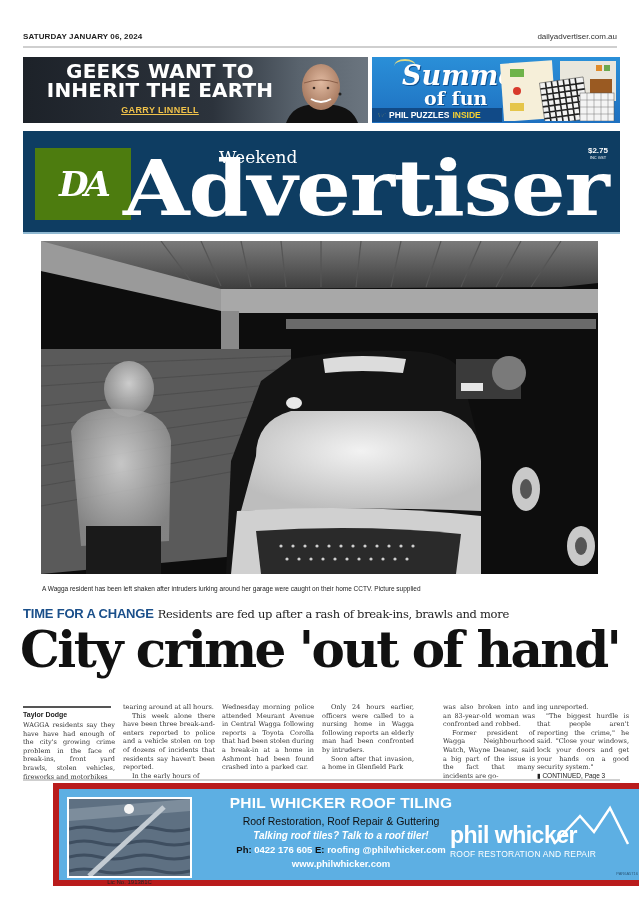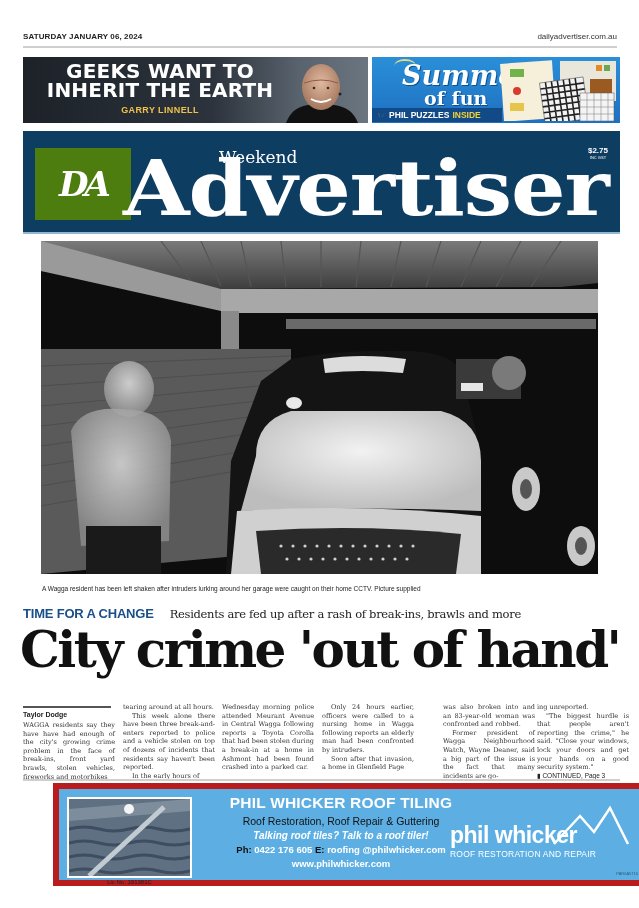--- a/index.html
+++ b/index.html
@@ -7,21 +7,21 @@
   body { position: relative; font-family: "Liberation Sans", sans-serif; color: #1a1a1a; }
 
   
   .dateline { position: absolute; left: 23px; top: 30px; width: 594px; height: 18px; display: flex; justify-content: space-between; align-items: center; border-bottom: 2px solid #cfcfcf; padding-bottom: 4px; }
   .dateline .date { font-size: 8px; font-weight: bold; letter-spacing: 0.1px; color: #222; }
   .dateline .site { font-size: 8px; color: #333; }
 
   
   .promo-left { position: absolute; left: 23px; top: 57px; width: 345px; height: 66px; background: linear-gradient(90deg, #1d2229 0%, #2c333c 55%, #59636d 80%, #6b757f 100%); overflow: hidden; }
   .promo-left .headline { position: absolute; left: 12px; top: 5px; width: 250px; text-align: center; color: #fff; font-weight: bold; font-size: 20px; line-height: 19px; letter-spacing: 0.2px; font-family: "DejaVu Sans", sans-serif; }
-  .promo-left .byline { position: absolute; left: 12px; top: 48px; width: 250px; text-align: center; color: #f0c24a; font-weight: bold; font-size: 9px; letter-spacing: 0.4px; }
+  .promo-left .byline { position: absolute; left: 12px; top: 48px; width: 250px; text-align: center; color: #f0c24a; font-weight: bold; font-size: 9px; letter-spacing: 0.4px; text-decoration: underline; }
   .promo-left .portrait { position: absolute; right: 4px; top: 2px; width: 86px; height: 64px; }
 
   .promo-right { position: absolute; left: 372px; top: 57px; width: 248px; height: 66px; background: linear-gradient(180deg, #2a8fd8 0%, #1e70c0 100%); overflow: hidden; }
   .promo-right .summer { position: absolute; left: 30px; top: 3px; color: #fff; font-size: 27px; font-weight: bold; font-style: italic; font-family: "DejaVu Serif", serif; text-shadow: 1px 1px 0 #0d4f8f; }
   .promo-right .offun { position: absolute; left: 52px; top: 30px; color: #fff; font-size: 19px; font-weight: bold; font-family: "DejaVu Serif", serif; text-shadow: 1px 1px 0 #0d4f8f; }
   .promo-right .sun { position: absolute; left: 22px; top: 2px; width: 22px; height: 14px; border-top: 2px solid #f6e27a; border-radius: 50% 50% 0 0; opacity: 0.9; }
   .promo-right .bonus-bar { position: absolute; left: 0; top: 51px; width: 130px; height: 14px; background: #114a87; display: flex; align-items: center; padding-left: 6px; gap: 3px; }
   .promo-right .bonus-bar .hand { color: #f6d132; font-size: 9px; }
   .promo-right .bonus-bar .bonus { color: #fff; font-weight: bold; font-size: 8.5px; }
   .promo-right .bonus-bar .inside { color: #f6d132; font-weight: bold; font-size: 8.5px; }
@@ -35,21 +35,21 @@
   .masthead .title { position: absolute; left: 100px; top: 18px; color: #fff; font-family: "DejaVu Serif", serif; font-weight: bold; font-size: 76px; line-height: 80px; letter-spacing: -1px; transform: scaleX(1.13); transform-origin: left top; }
   .masthead .price { position: absolute; right: 12px; top: 15px; color: #fff; text-align: center; }
   .masthead .price .amt { font-size: 8px; font-weight: bold; display: block; }
   .masthead .price .gst { font-size: 4px; display: block; }
 
   
   .photo { position: absolute; left: 41px; top: 241px; width: 557px; height: 333px; background: #0c0c0c; overflow: hidden; }
   .caption { position: absolute; left: 42px; top: 585px; font-size: 6.5px; color: #222; }
 
   
-  .kicker { position: absolute; left: 23px; top: 606px; display: flex; align-items: baseline; gap: 16px; white-space: nowrap; }
+  .kicker { position: absolute; left: 23px; top: 606px; display: flex; align-items: baseline; gap: 4px; white-space: nowrap; }
   .kicker .tag { color: #1a4f8a; font-weight: bold; font-size: 13px; letter-spacing: -0.2px; }
   .kicker .sub { font-family: "DejaVu Serif", serif; font-size: 11.5px; color: #222; letter-spacing: -0.3px; }
   .headline-main { position: absolute; left: 20px; top: 620px; font-family: "DejaVu Serif", serif; font-weight: bold; font-size: 50px; line-height: 60px; color: #111; letter-spacing: -2.5px; white-space: nowrap; }
 
   
   .byline-rule { position: absolute; left: 23px; top: 706px; width: 88px; height: 2px; background: #555; }
   .author { position: absolute; left: 23px; top: 711px; font-size: 7px; font-weight: bold; color: #222; }
   .col { position: absolute; top: 703px; width: 92px; font-family: "DejaVu Serif", serif; font-size: 6.5px; line-height: 8.6px; color: #333; text-align: justify; }
   .col p { margin: 0; }
   .col p.indent { text-indent: 9px; }
@@ -262,21 +262,21 @@
 <div class="col col2">
   <p>tearing around at all hours.</p>
   <p class="indent">This week alone there have been three break-and-enters reported to police and a vehicle stolen on top of dozens of incidents that residents say haven't been reported.</p>
   <p class="indent">In the early hours of</p>
 </div>
 <div class="col col3">
   <p>Wednesday morning police attended Meurant Avenue in Central Wagga following reports a Toyota Corolla that had been stolen during a break-in at a home in Ashmont had been found crashed into a parked car.</p>
 </div>
 <div class="col col4">
   <p class="indent">Only 24 hours earlier, officers were called to a nursing home in Wagga following reports an elderly man had been confronted by intruders.</p>
-  <p class="indent">Soon after that invasion, a home in Glenfield Page</p>
+  <p class="indent">Soon after that invasion, a home in Glenfield Park</p>
 </div>
 <div class="col col5">
   <p>was also broken into and an 83-year-old woman was confronted and robbed.</p>
   <p class="indent">Former president of Wagga Neighbourhood Watch, Wayne Deaner, said a big part of the issue is the fact that many incidents are go-</p>
 </div>
 <div class="col col6">
   <p>ing unreported.</p>
   <p class="indent">"The biggest hurdle is that people aren't reporting the crime," he said. "Close your windows, lock your doors and get your hands on a good security system."</p>
   <p class="continued">▮ CONTINUED, Page 3</p>
 </div>

